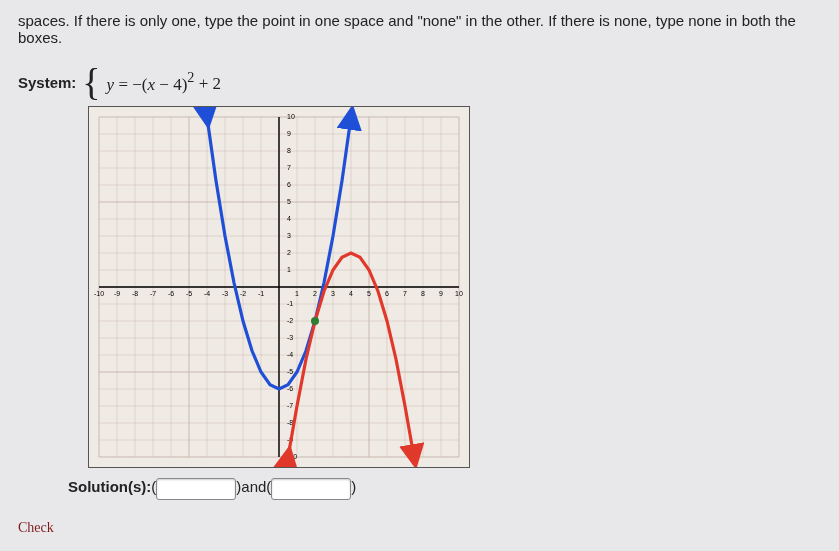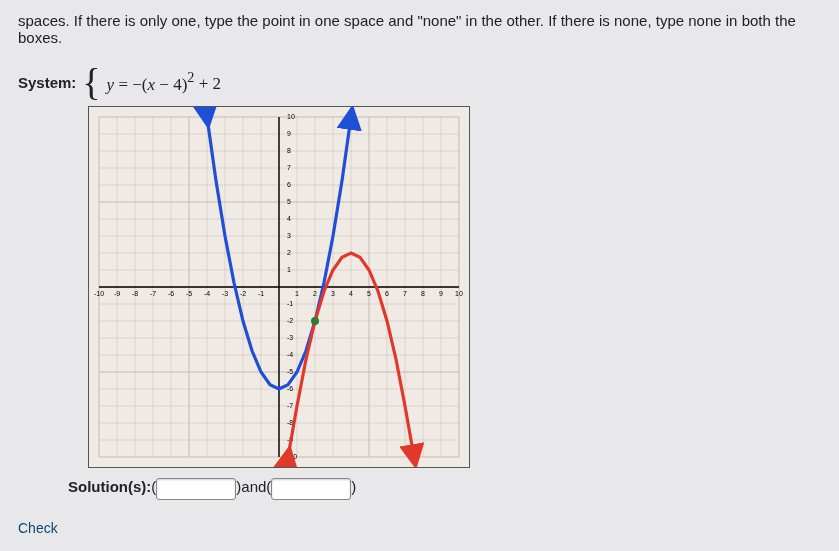--- a/index.html
+++ b/index.html
@@ -57,22 +57,23 @@
   height: 20px;
   border: 1px solid #888;
   border-radius: 3px;
   background: #fff;
   vertical-align: middle;
   box-shadow: inset 0 1px 2px rgba(0,0,0,0.2);
   padding: 0 4px;
 }
 .check {
   margin-top: 20px;
-  color: #0c4a6e;
+  color: #7f1d1d;
   font-size: 14px;
+  font-family: Liberation Serif, serif;
 }
 </style>
 </head>
 <body>
 
 <div class="top-text">spaces. If there is only one, type the point in one space and "none" in the other. If there is none, type none in both the boxes.</div>
 
 <div class="system-row">
   <span class="system-label">System:</span>
   <span class="brace">{</span>

